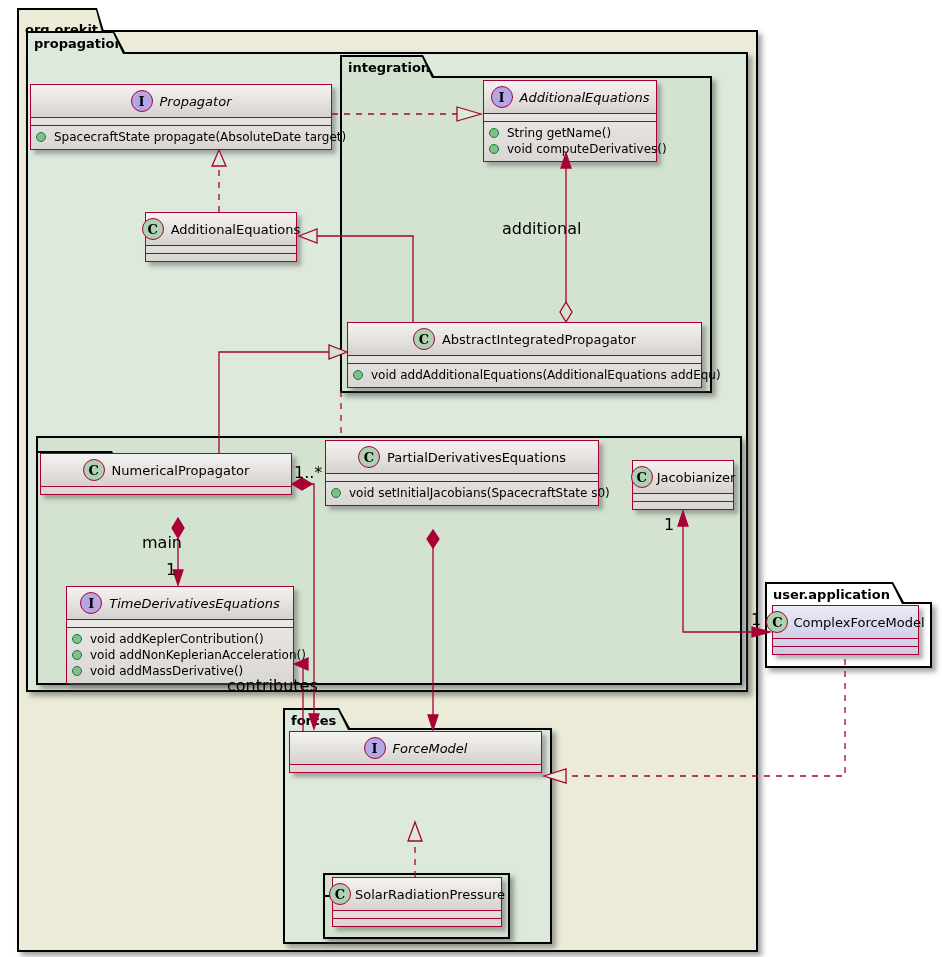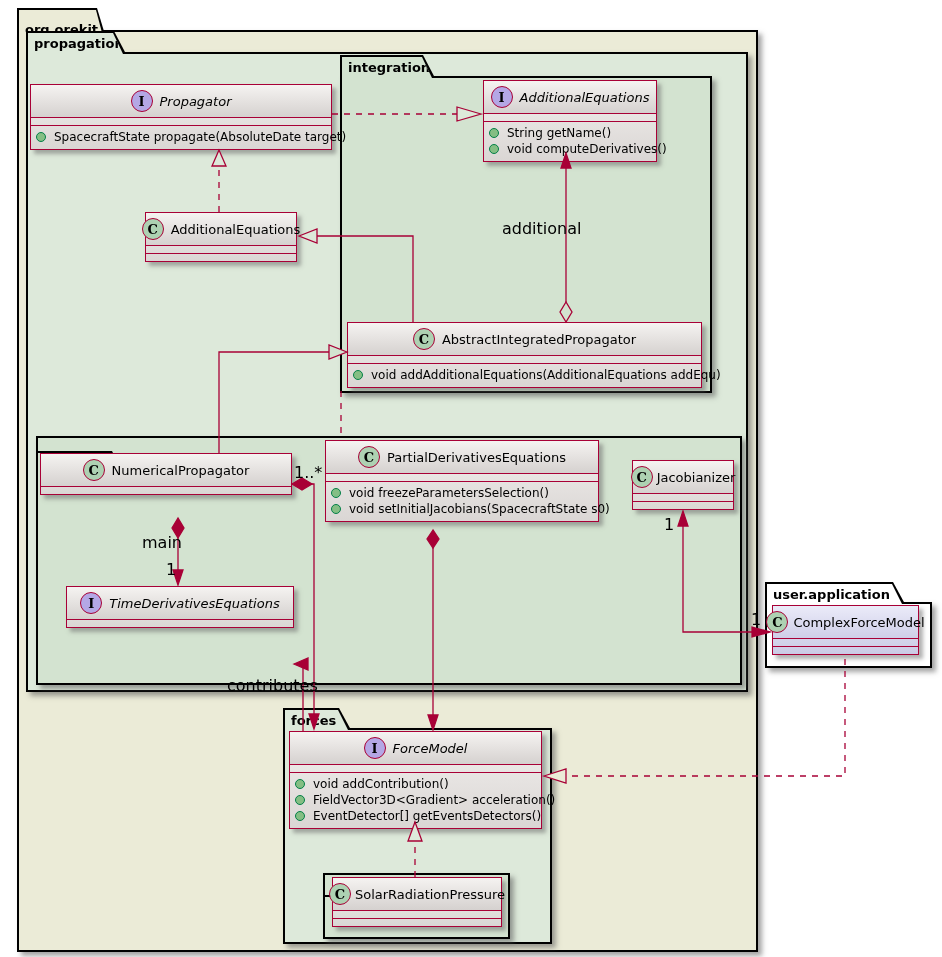--- a/index.html
+++ b/index.html
@@ -156,75 +156,71 @@
 
   <div class="cls" style="left:325px;top:440px;width:272px;">
     <div class="cls-head">
       <span class="badge b-class">C</span>
       <span class="cls-name">PartialDerivativesEquations</span>
     </div>
     <div class="sec empty"></div>
     <div class="sec methods">
       <div class="m">
           <span class="dot"></span>
-          <span>void freezeParametersSelection()</span>
-        </div>
-      <div class="m">
-          <span class="dot"></span>
           <span>void setInitialJacobians(SpacecraftState s0)</span>
         </div>
     </div>
   </div>
 
   <div class="cls" style="left:632px;top:460px;width:100px;">
     <div class="cls-head" style="gap:4px;">
       <span class="badge b-class">C</span>
       <span class="cls-name">Jacobianizer</span>
     </div>
     <div class="sec empty"></div>
     <div class="sec empty"></div>
   </div>
 
   <div class="cls" style="left:66px;top:586px;width:226px;">
     <div class="cls-head">
       <span class="badge b-interface">I</span>
       <span class="cls-name it">TimeDerivativesEquations</span>
     </div>
     <div class="sec empty"></div>
+    <div class="sec methods">
+      <div class="m">
+          <span class="dot"></span>
+          <span>void addKeplerContribution()</span>
+        </div>
+      <div class="m">
+          <span class="dot"></span>
+          <span>void addNonKeplerianAcceleration()</span>
+        </div>
+      <div class="m">
+          <span class="dot"></span>
+          <span>void addMassDerivative()</span>
+        </div>
+    </div>
   </div>
 
   <div class="cls lavender" style="left:772px;top:605px;width:145px;">
     <div class="cls-head" style="gap:5px;">
       <span class="badge b-class">C</span>
       <span class="cls-name">ComplexForceModel</span>
     </div>
     <div class="sec empty"></div>
     <div class="sec empty"></div>
   </div>
 
   <div class="cls" style="left:289px;top:731px;width:251px;">
     <div class="cls-head">
       <span class="badge b-interface">I</span>
       <span class="cls-name it">ForceModel</span>
     </div>
     <div class="sec empty"></div>
-    <div class="sec methods">
-      <div class="m">
-          <span class="dot"></span>
-          <span>void addContribution()</span>
-        </div>
-      <div class="m">
-          <span class="dot"></span>
-          <span>FieldVector3D&lt;Gradient&gt; acceleration()</span>
-        </div>
-      <div class="m">
-          <span class="dot"></span>
-          <span>EventDetector[] getEventsDetectors()</span>
-        </div>
-    </div>
   </div>
 
   <div class="cls" style="left:332px;top:877px;width:168px;">
     <div class="cls-head" style="gap:4px;">
       <span class="badge b-class">C</span>
       <span class="cls-name">SolarRadiationPressure</span>
     </div>
     <div class="sec empty"></div>
     <div class="sec empty"></div>
   </div>

